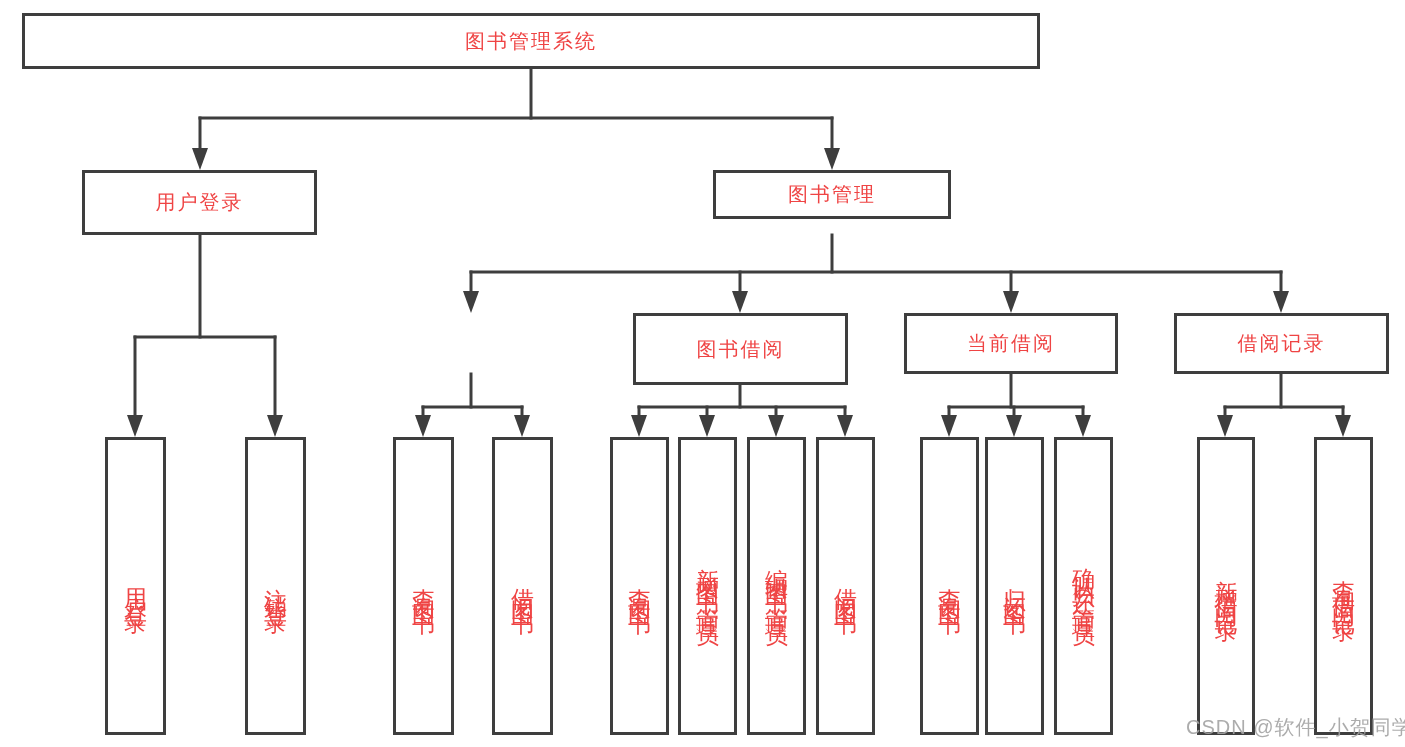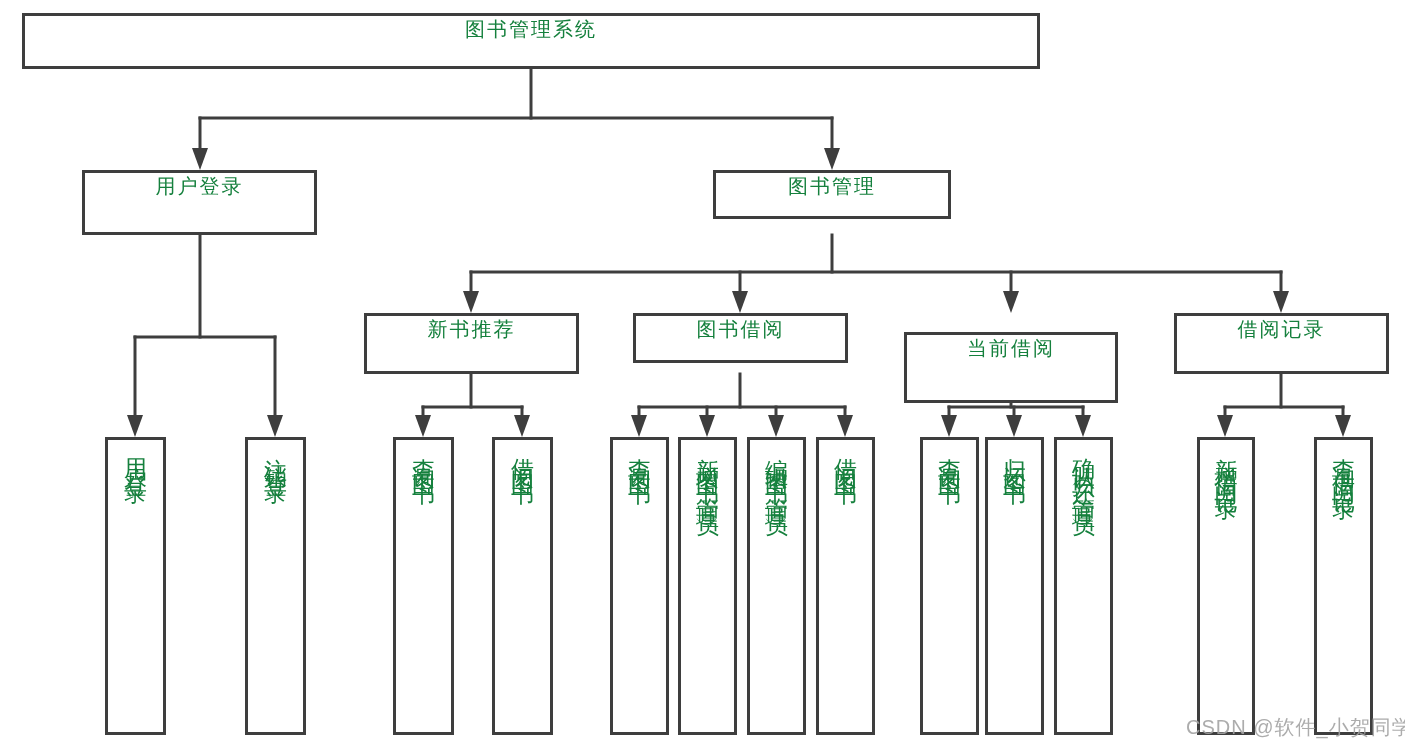--- a/index.html
+++ b/index.html
@@ -15,23 +15,23 @@
     position: absolute;
     left: 0; top: 0;
     width: 1405px; height: 747px;
   }
   .node {
     position: absolute;
     box-sizing: border-box;
     background: #ffffff;
     border: 3px solid #3e3e3e;
     display: flex;
-    align-items: flex-start;
+    align-items: center;
     justify-content: center;
-    color: #15803d;
+    color: #ef4444;
     white-space: nowrap;
   }
   .node.h span {
     font-size: 20px;
     letter-spacing: 2px;
   }
   .node.v span {
     writing-mode: vertical-rl;
     font-size: 23px;
     letter-spacing: 8px;
@@ -112,27 +112,24 @@
     <span>图书管理系统</span>
   </div>
 
   <div class="node h" style="left:82px; top:170px; width:235px; height:65px;">
     <span>用户登录</span>
   </div>
   <div class="node h" style="left:713px; top:170px; width:238px; height:49px;">
     <span>图书管理</span>
   </div>
 
-  <div class="node h" style="left:364px; top:313px; width:215px; height:61px;">
-    <span>新书推荐</span>
-  </div>
-  <div class="node h" style="left:633px; top:313px; width:215px; height:50px;">
+  <div class="node h" style="left:633px; top:313px; width:215px; height:72px;">
     <span>图书借阅</span>
   </div>
-  <div class="node h" style="left:904px; top:332px; width:214px; height:71px;">
+  <div class="node h" style="left:904px; top:313px; width:214px; height:61px;">
     <span>当前借阅</span>
   </div>
   <div class="node h" style="left:1174px; top:313px; width:215px; height:61px;">
     <span>借阅记录</span>
   </div>
 
   <div class="node v" style="left:105px; top:437px; width:61px; height:298px;">
     <span>用户登录</span>
   </div>
   <div class="node v" style="left:245px; top:437px; width:61px; height:298px;">

